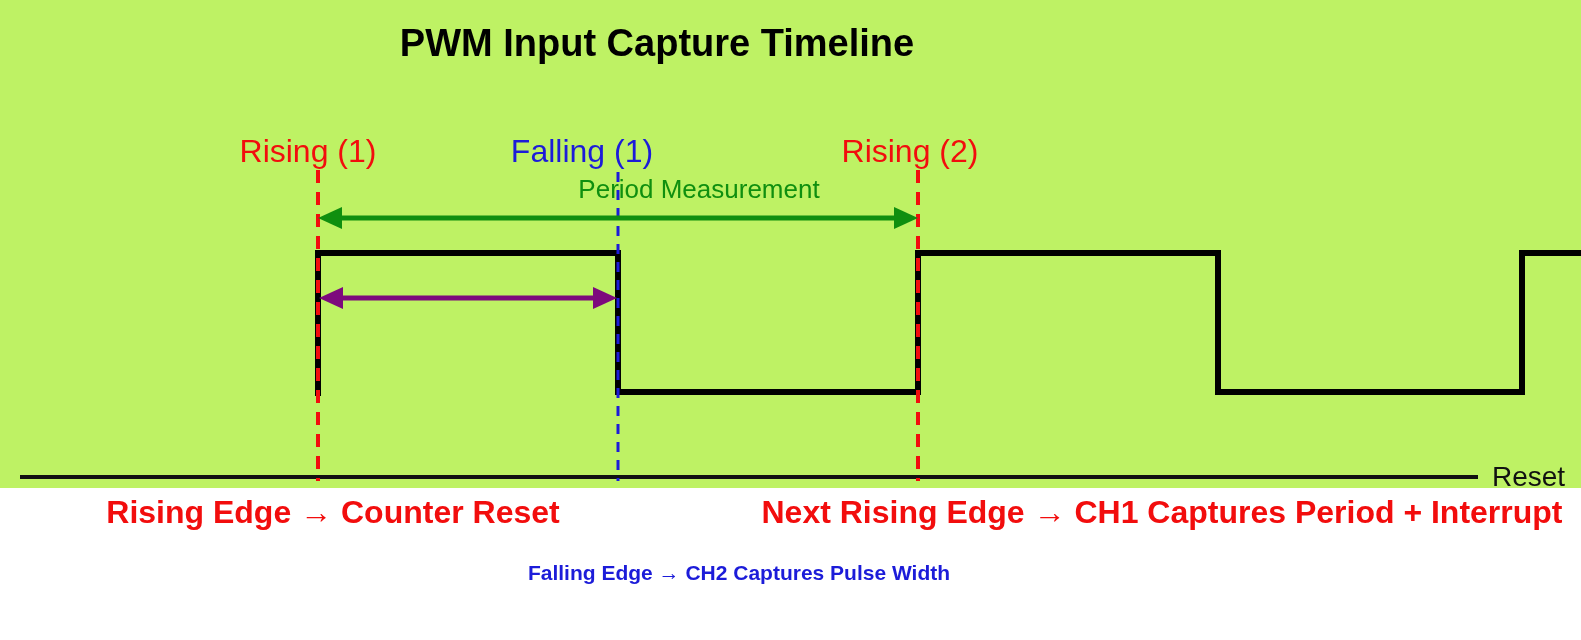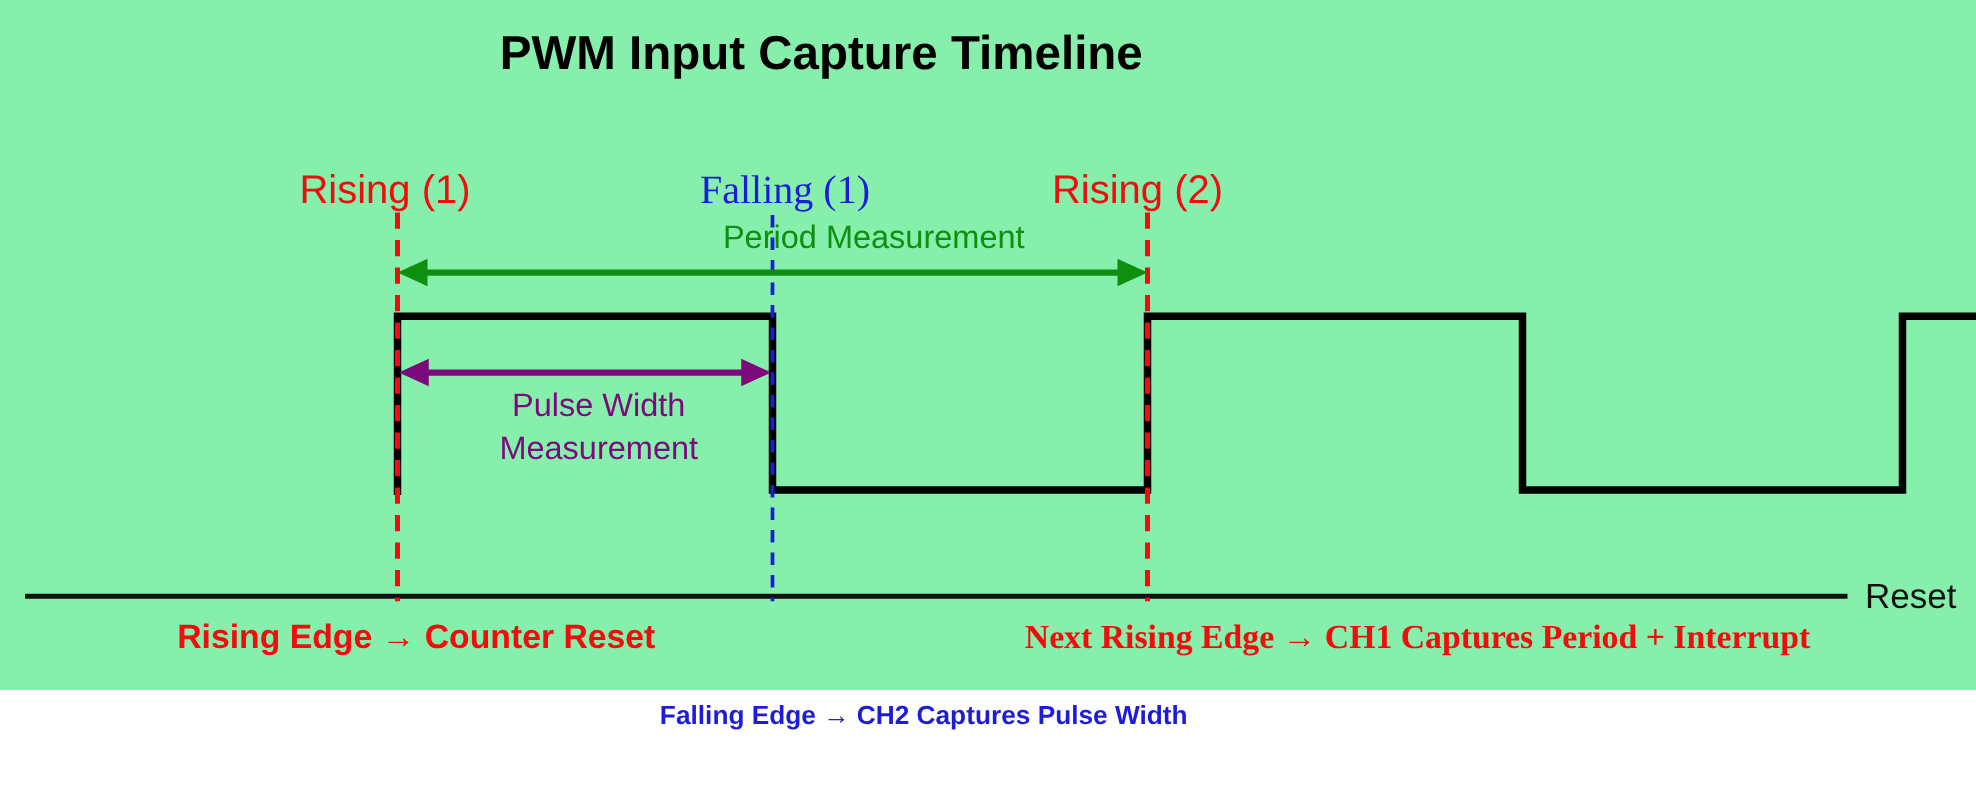--- a/index.html
+++ b/index.html
@@ -1,29 +1,29 @@
 <!DOCTYPE html>
 <html><head>
 <meta charset="utf-8">
 <style>
   html,body{margin:0;padding:0;background:#ffffff;}
   body{width:1581px;height:640px;overflow:hidden;font-family:"Liberation Sans",sans-serif;}
-  .canvas{position:relative;width:1581px;height:552px;background:#86efac;}
+  .canvas{position:relative;width:1581px;height:488px;background:#bef264;}
   .layer{position:absolute;left:0;top:0;}
   .txt{position:absolute;white-space:nowrap;transform:translateX(-50%);}
   .title{top:22px;left:657px;font-size:38px;font-weight:700;color:#000000;letter-spacing:0px;}
   .edge-lbl{top:133px;font-size:32px;}
   .lbl-rising1{left:308px;}
-  .lbl-falling1{left:628px;font-family:Liberation Serif, serif;}
+  .lbl-falling1{left:582px;}
   .lbl-rising2{left:910px;text-align:right;}
   .period-lbl{top:174px;left:656px;font-size:26px;}
   .pw-lbl{top:307px;left:479px;font-size:26px;line-height:34px;text-align:center;}
-  .ann{top:494px;font-size:27px;font-weight:700;}
+  .ann{top:494px;font-size:32px;font-weight:700;}
   .ann-rising{left:333px;}
-  .ann-next{left:1134px;font-family:Liberation Serif, serif;}
+  .ann-next{left:1162px;}
   .ann-falling{top:561px;left:739px;font-size:21px;font-weight:700;}
   .time-lbl{left:1492px;top:461px;font-size:28px;color:#111111;transform:none;}
   .red{color:#f20d0d;}
   .blue{color:#1c1cd9;}
   .green{color:#0f8f0f;margin-left:43px;}
   .purple{color:#7d0a7d;}
 </style>
 </head>
 <body>
 
@@ -52,24 +52,20 @@
     </g>
   </svg>
 
   <div class="txt title">PWM Input Capture Timeline</div>
 
   <div class="txt edge-lbl lbl-rising1 red">Rising (1)</div>
   <div class="txt edge-lbl lbl-falling1 blue">Falling (1)</div>
   <div class="txt edge-lbl lbl-rising2 red">Rising (2)</div>
 
   <div class="txt period-lbl green">Period Measurement</div>
-  <div class="txt pw-lbl purple">
-    <div>Pulse Width</div>
-    <div>Measurement</div>
-  </div>
 
   <div class="txt time-lbl">Reset</div>
 
   <div class="txt ann ann-rising red">Rising Edge → Counter Reset</div>
   <div class="txt ann ann-next red">Next Rising Edge → CH1 Captures Period + Interrupt</div>
   <div class="txt ann-falling txt blue">Falling Edge → CH2 Captures Pulse Width</div>
 
 </div>
 
 </body></html>

